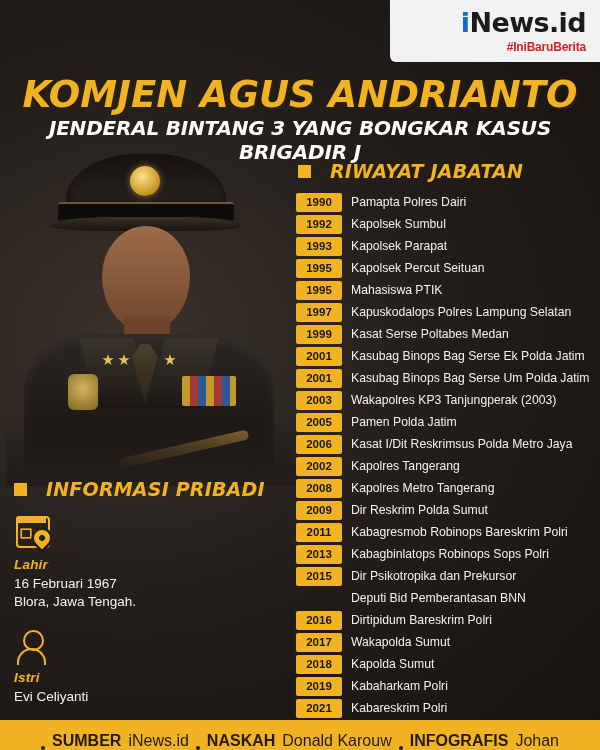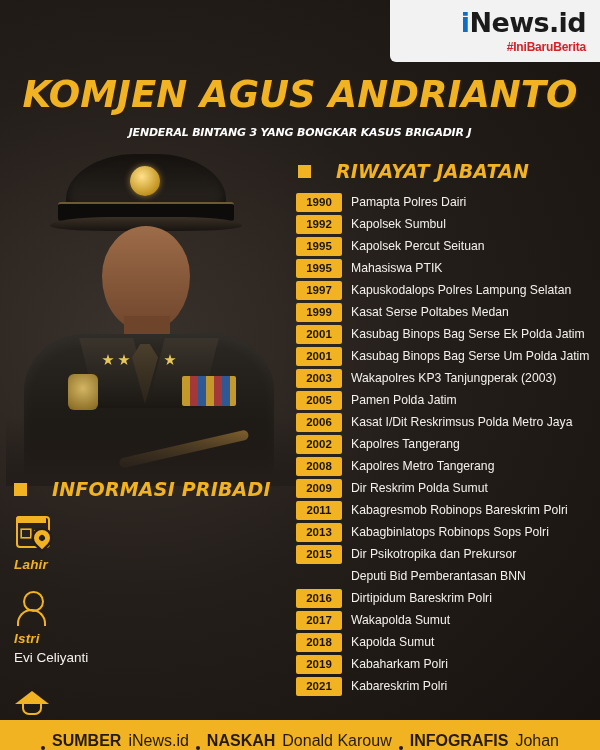--- a/index.html
+++ b/index.html
@@ -70,23 +70,23 @@
     font-size: 37px;
     font-weight: bold;
     font-style: italic;
     color: #f2b323;
     letter-spacing: 0px;
     text-transform: uppercase;
     line-height: 1.02;
     text-shadow: 2px 2px 0 #2a1f12;
   }
   .title-sub {
-    margin-top: 12px;
+    margin-top: 2px;
     font-family: "DejaVu Sans", sans-serif;
-    font-size: 11px;
+    font-size: 20px;
     font-weight: bold;
     font-style: italic;
     color: #ffffff;
     text-transform: uppercase;
     letter-spacing: -0.2px;
   }
 
   
   .portrait {
     position: absolute;
@@ -222,21 +222,21 @@
     bottom: -8px;
     width: 292px;
     height: 70px;
     background: linear-gradient(to bottom, rgba(26,22,19,0), #241e1a 85%);
   }
 
   
   .sec-head {
     display: flex;
     align-items: center;
-    gap: 25px;
+    gap: 19px;
   }
   .sec-mark {
     width: 13px;
     height: 13px;
     background: #f2b323;
     flex: 0 0 auto;
   }
   .sec-title {
     font-family: "DejaVu Sans", sans-serif;
     font-size: 19px;
@@ -454,20 +454,24 @@
     <div class="riwayat-list" id="riwayat-list">
         <div class="riw-row">
           <div class="riw-year">1990</div>
           <div class="riw-text">Pamapta Polres Dairi</div>
         </div>
         <div class="riw-row">
           <div class="riw-year">1992</div>
           <div class="riw-text">Kapolsek Sumbul</div>
         </div>
         <div class="riw-row">
+          <div class="riw-year">1993</div>
+          <div class="riw-text">Kapolsek Parapat</div>
+        </div>
+        <div class="riw-row">
           <div class="riw-year">1995</div>
           <div class="riw-text">Kapolsek Percut Seituan</div>
         </div>
         <div class="riw-row">
           <div class="riw-year">1995</div>
           <div class="riw-text">Mahasiswa PTIK</div>
         </div>
         <div class="riw-row">
           <div class="riw-year">1997</div>
           <div class="riw-text">Kapuskodalops Polres Lampung Selatan</div>
@@ -554,20 +558,21 @@
     </div>
     <div class="info-list">
 
       <div class="info-item">
         <div class="info-ico">
           <span class="ic-cal"></span>
           <span class="ic-pin"></span>
         </div>
         <div class="info-body">
           <div class="info-label">Lahir</div>
+          <div class="info-value">16 Februari 1967<br>Blora, Jawa Tengah.</div>
         </div>
       </div>
 
       <div class="info-item">
         <div class="info-ico">
           <span class="ic-woman-head"></span>
           <span class="ic-woman-body"></span>
         </div>
         <div class="info-body">
           <div class="info-label">Istri</div>

